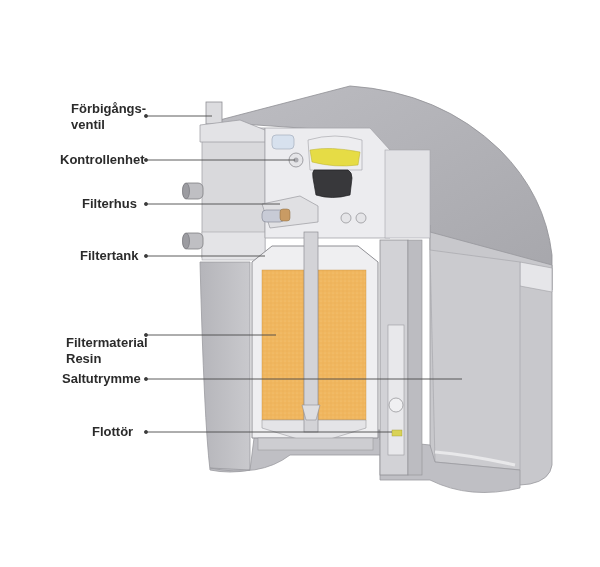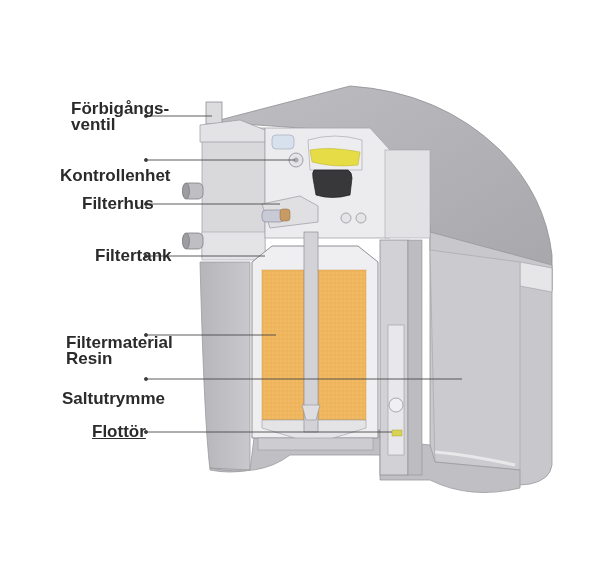--- a/index.html
+++ b/index.html
@@ -1,18 +1,18 @@
 <!DOCTYPE html>
 <html><head>
 <meta charset="utf-8">
 <style>
   html, body { margin:0; padding:0; background:#ffffff; }
   body { width:600px; height:567px; position:relative; overflow:hidden; font-family:"Liberation Sans", sans-serif; }
   #diagram { position:absolute; left:0; top:0; width:600px; height:567px; }
-  .label { position:absolute; font-weight:bold; font-size:17px; color:#2b2b2b; line-height:16px; white-space:nowrap; }
+  .label { position:absolute; font-weight:bold; font-size:13px; color:#2b2b2b; line-height:16px; white-space:nowrap; }
 </style>
 </head>
 <body>
 
 <svg id="diagram" viewBox="0 0 600 567" xmlns="http://www.w3.org/2000/svg">
   <defs>
     <linearGradient id="gTop" x1="0" y1="0" x2="1" y2="1">
       <stop offset="0" stop-color="#bdbdc2"></stop>
       <stop offset="1" stop-color="#a6a6ab"></stop>
     </linearGradient>
@@ -125,21 +125,21 @@
       <circle cx="146" cy="379" r="1.6"></circle>
     <line x1="146" y1="432" x2="392" y2="432"></line>
       <circle cx="146" cy="432" r="1.6"></circle>
   </g>
 </svg>
 
 <div class="label" style="left:71px; top:101px;">
   <div>Förbigångs-</div>
   <div>ventil</div>
 </div>
-<div class="label" style="left:60px; top:168px;text-align:center;">Kontrollenhet</div>
+<div class="label" style="left:60px; top:152px;text-align:center;">Kontrollenhet</div>
 <div class="label" style="left:82px; top:196px;text-align:right;">Filterhus</div>
-<div class="label" style="left:95px; top:248px;">Filtertank</div>
+<div class="label" style="left:80px; top:248px;">Filtertank</div>
 <div class="label" style="left:66px; top:335px;">
   <div>Filtermaterial</div>
   <div>Resin</div>
 </div>
-<div class="label" style="left:62px; top:371px;margin-top:20px;">Saltutrymme</div>
-<div class="label" style="left:92px; top:424px;text-decoration:underline;">Flottör</div>
+<div class="label" style="left:62px; top:371px;">Saltutrymme</div>
+<div class="label" style="left:92px; top:424px;">Flottör</div>
 
 </body></html>

